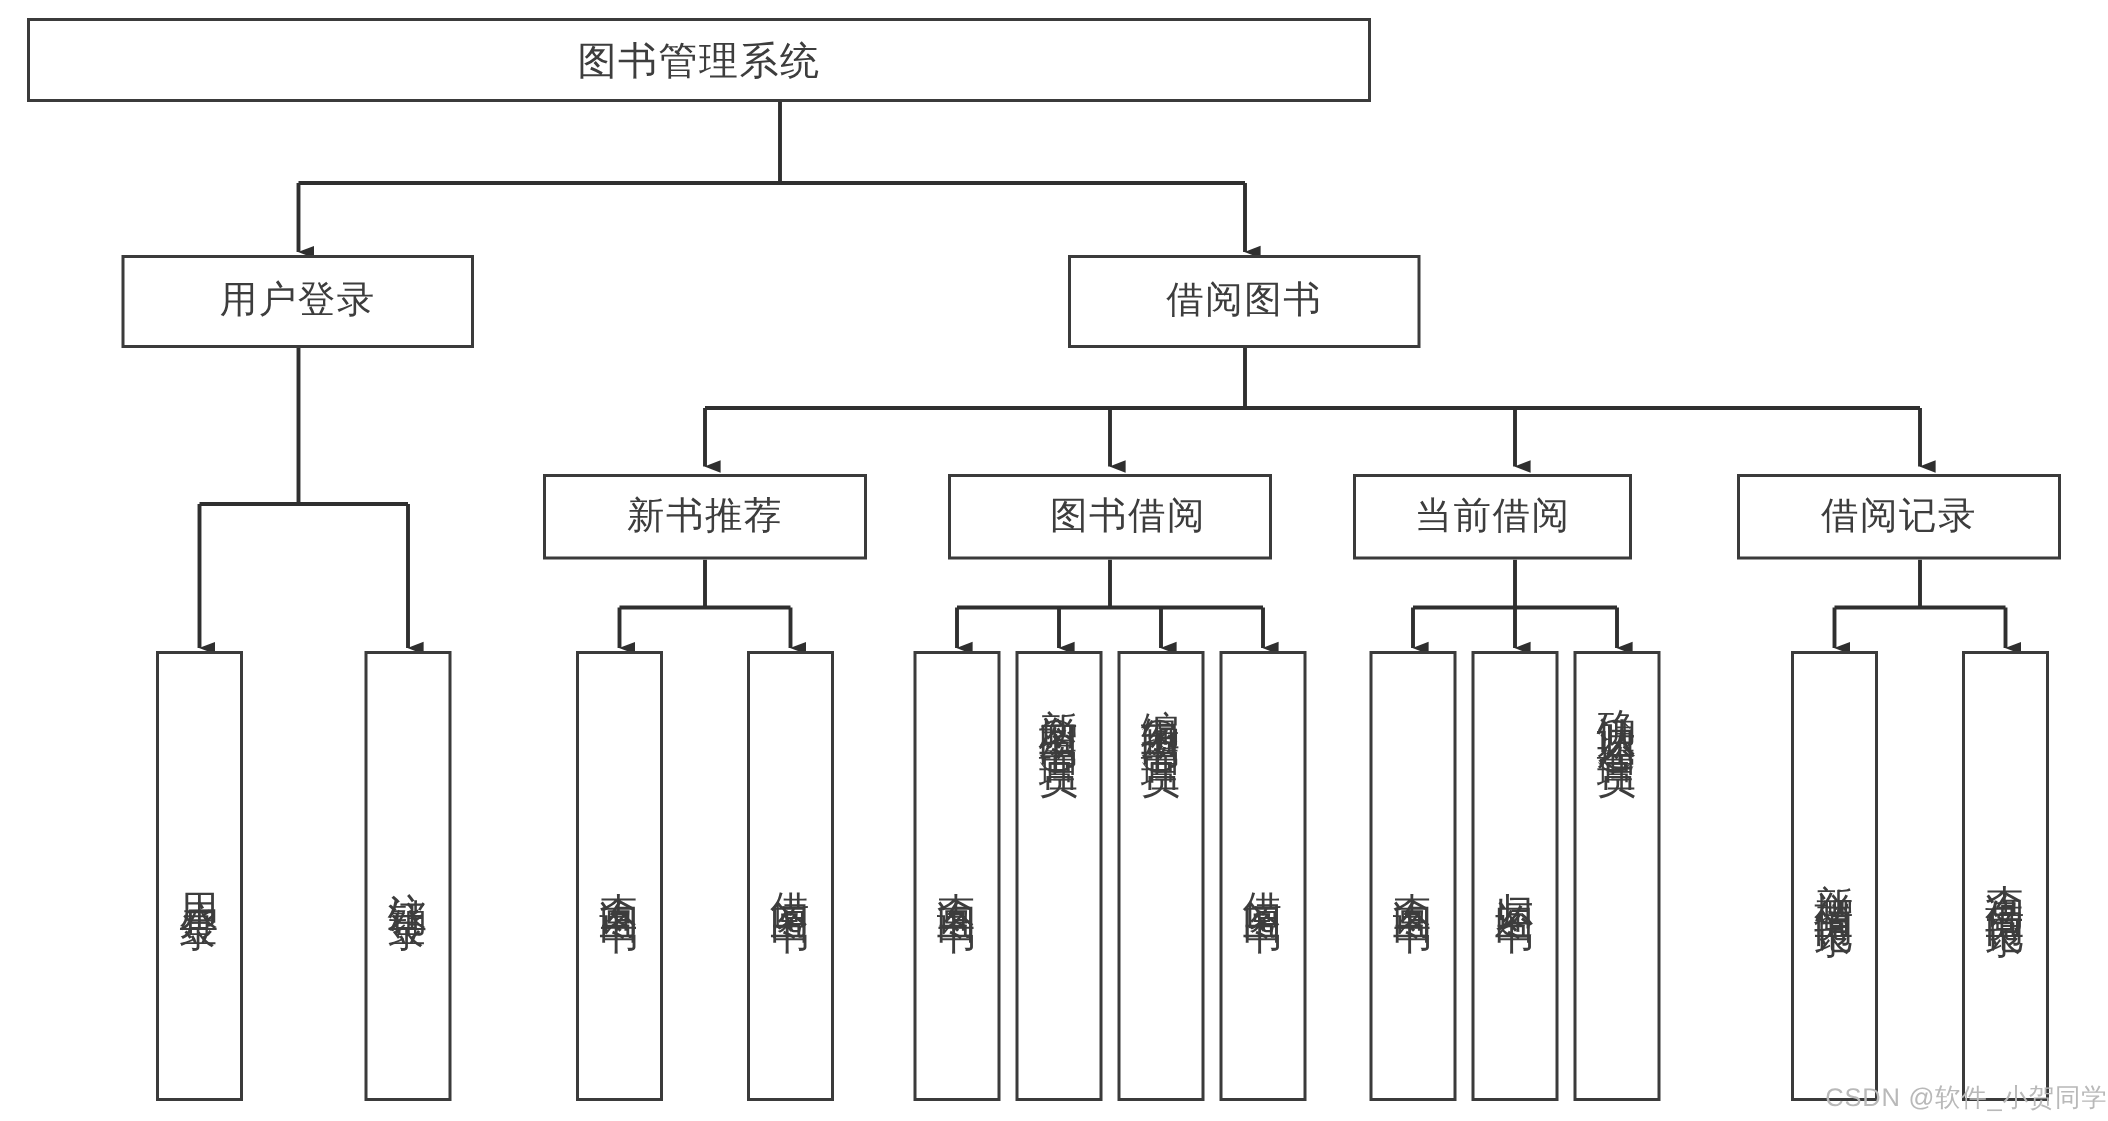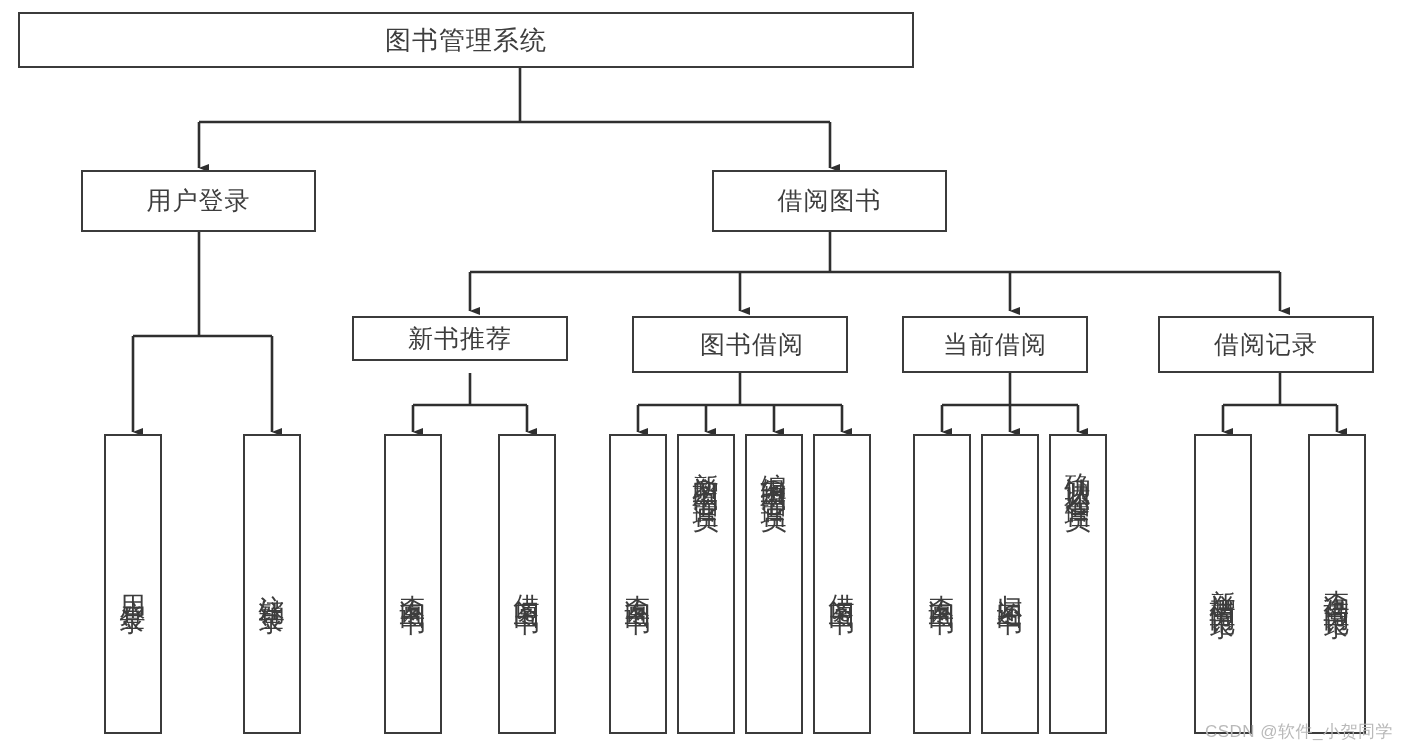--- a/index.html
+++ b/index.html
@@ -60,21 +60,21 @@
   }
   .node.vertical.centered {
     align-items: center;
     padding-top: 0;
   }
   #title-node .label {
     font-size: 26px;
   }
   #watermark {
     position: absolute;
-    right: 12px;
+    right: 0;
     bottom: 4px;
     font-size: 17px;
     color: #b9b9b9;
     letter-spacing: 0.5px;
     white-space: nowrap;
   }
 </style>
 </head>
 <body>
 
@@ -134,21 +134,21 @@
     <span class="label">图书管理系统</span>
   </div>
 
   <div class="node horizontal" style="left:81px; top:170px; width:235px; height:62px;">
     <span class="label">用户登录</span>
   </div>
   <div class="node horizontal" style="left:712px; top:170px; width:235px; height:62px;">
     <span class="label">借阅图书</span>
   </div>
 
-  <div class="node horizontal" style="left:352px; top:316px; width:216px; height:45px;">
+  <div class="node horizontal" style="left:362px; top:316px; width:216px; height:57px;">
     <span class="label">新书推荐</span>
   </div>
   <div class="node horizontal" style="left:632px; top:316px; width:216px; height:57px;padding-left:24px;">
     <span class="label">图书借阅</span>
   </div>
   <div class="node horizontal" style="left:902px; top:316px; width:186px; height:57px;">
     <span class="label">当前借阅</span>
   </div>
   <div class="node horizontal" style="left:1158px; top:316px; width:216px; height:57px;">
     <span class="label">借阅记录</span>

